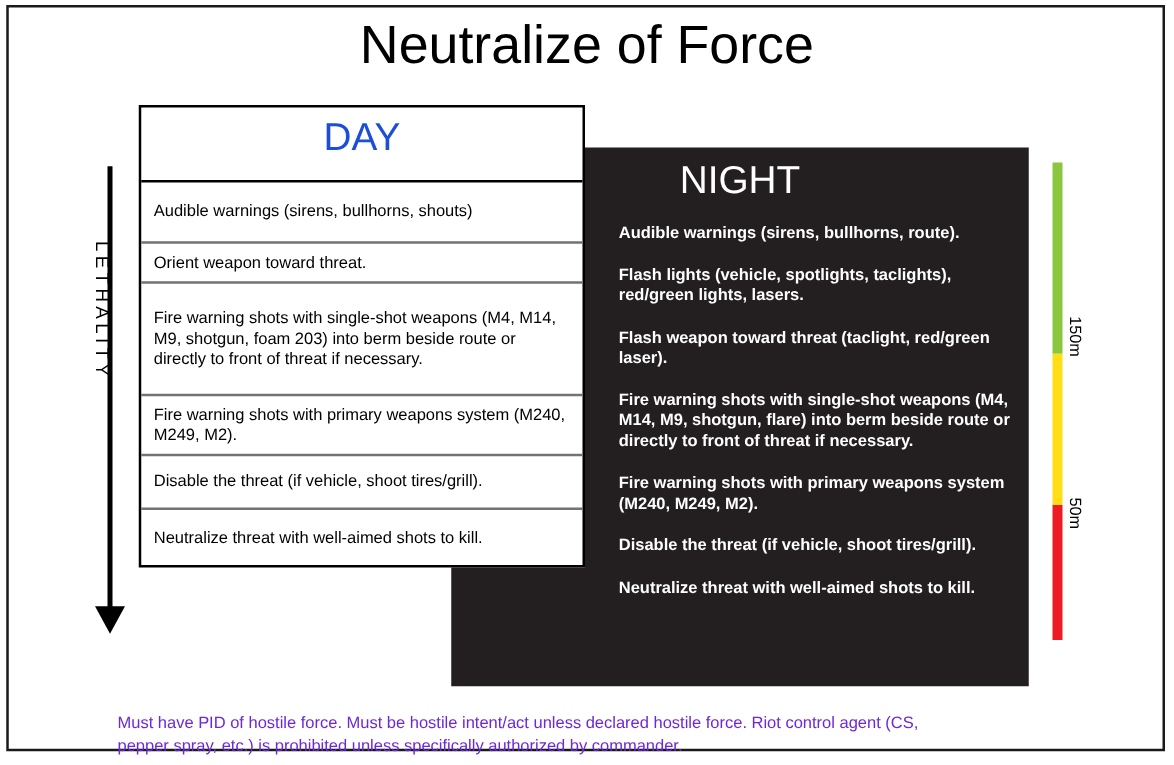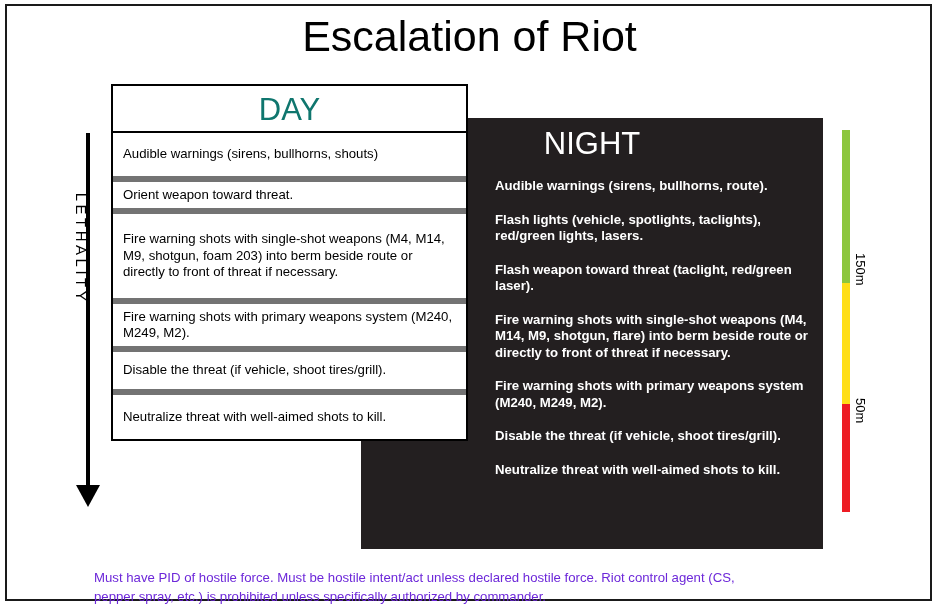--- a/index.html
+++ b/index.html
@@ -78,30 +78,30 @@
   #day-table {
     position: absolute;
     left: 111px;
     top: 84px;
     width: 357px;
     border: 2px solid #000000;
     box-sizing: border-box;
     background: #ffffff;
   }
   #day-header {
-    height: 47px;
+    height: 60px;
     line-height: 47px;
     text-align: center;
     font-size: 31px;
-    color: #0f766e;
+    color: #1d4ed8;
     border-bottom: 2px solid #000000;
     box-sizing: border-box;
   }
   .day-row {
-    border-bottom: 6px solid #737373;
+    border-bottom: 2px solid #737373;
     box-sizing: border-box;
     padding: 0 10px;
     display: flex;
     align-items: center;
     font-size: 13.2px;
     line-height: 16.5px;
     color: #000000;
   }
   .day-row:last-child { border-bottom: none; }
   .day-row.h1 { height: 49px; }
@@ -177,21 +177,21 @@
     margin-top: 39px;
   }
 </style>
 </head>
 <body>
 
 <div id="page">
 
   <div id="frame"></div>
 
-  <div id="title">Escalation of Riot</div>
+  <div id="title">Neutralize of Force</div>
 
   <div id="night-panel">
     <div id="night-header">NIGHT</div>
     <div id="night-list">
       <div class="night-item">Audible warnings (sirens, bullhorns, route).</div>
       <div class="night-item">Flash lights (vehicle, spotlights, taclights), red/green lights, lasers.</div>
       <div class="night-item">Flash weapon toward threat (taclight, red/green laser).</div>
       <div class="night-item">Fire warning shots with single-shot weapons (M4, M14, M9, shotgun, flare) into berm beside route or directly to front of threat if necessary.</div>
       <div class="night-item">Fire warning shots with primary weapons system (M240, M249, M2).</div>
       <div class="night-item">Disable the threat (if vehicle, shoot tires/grill).</div>

